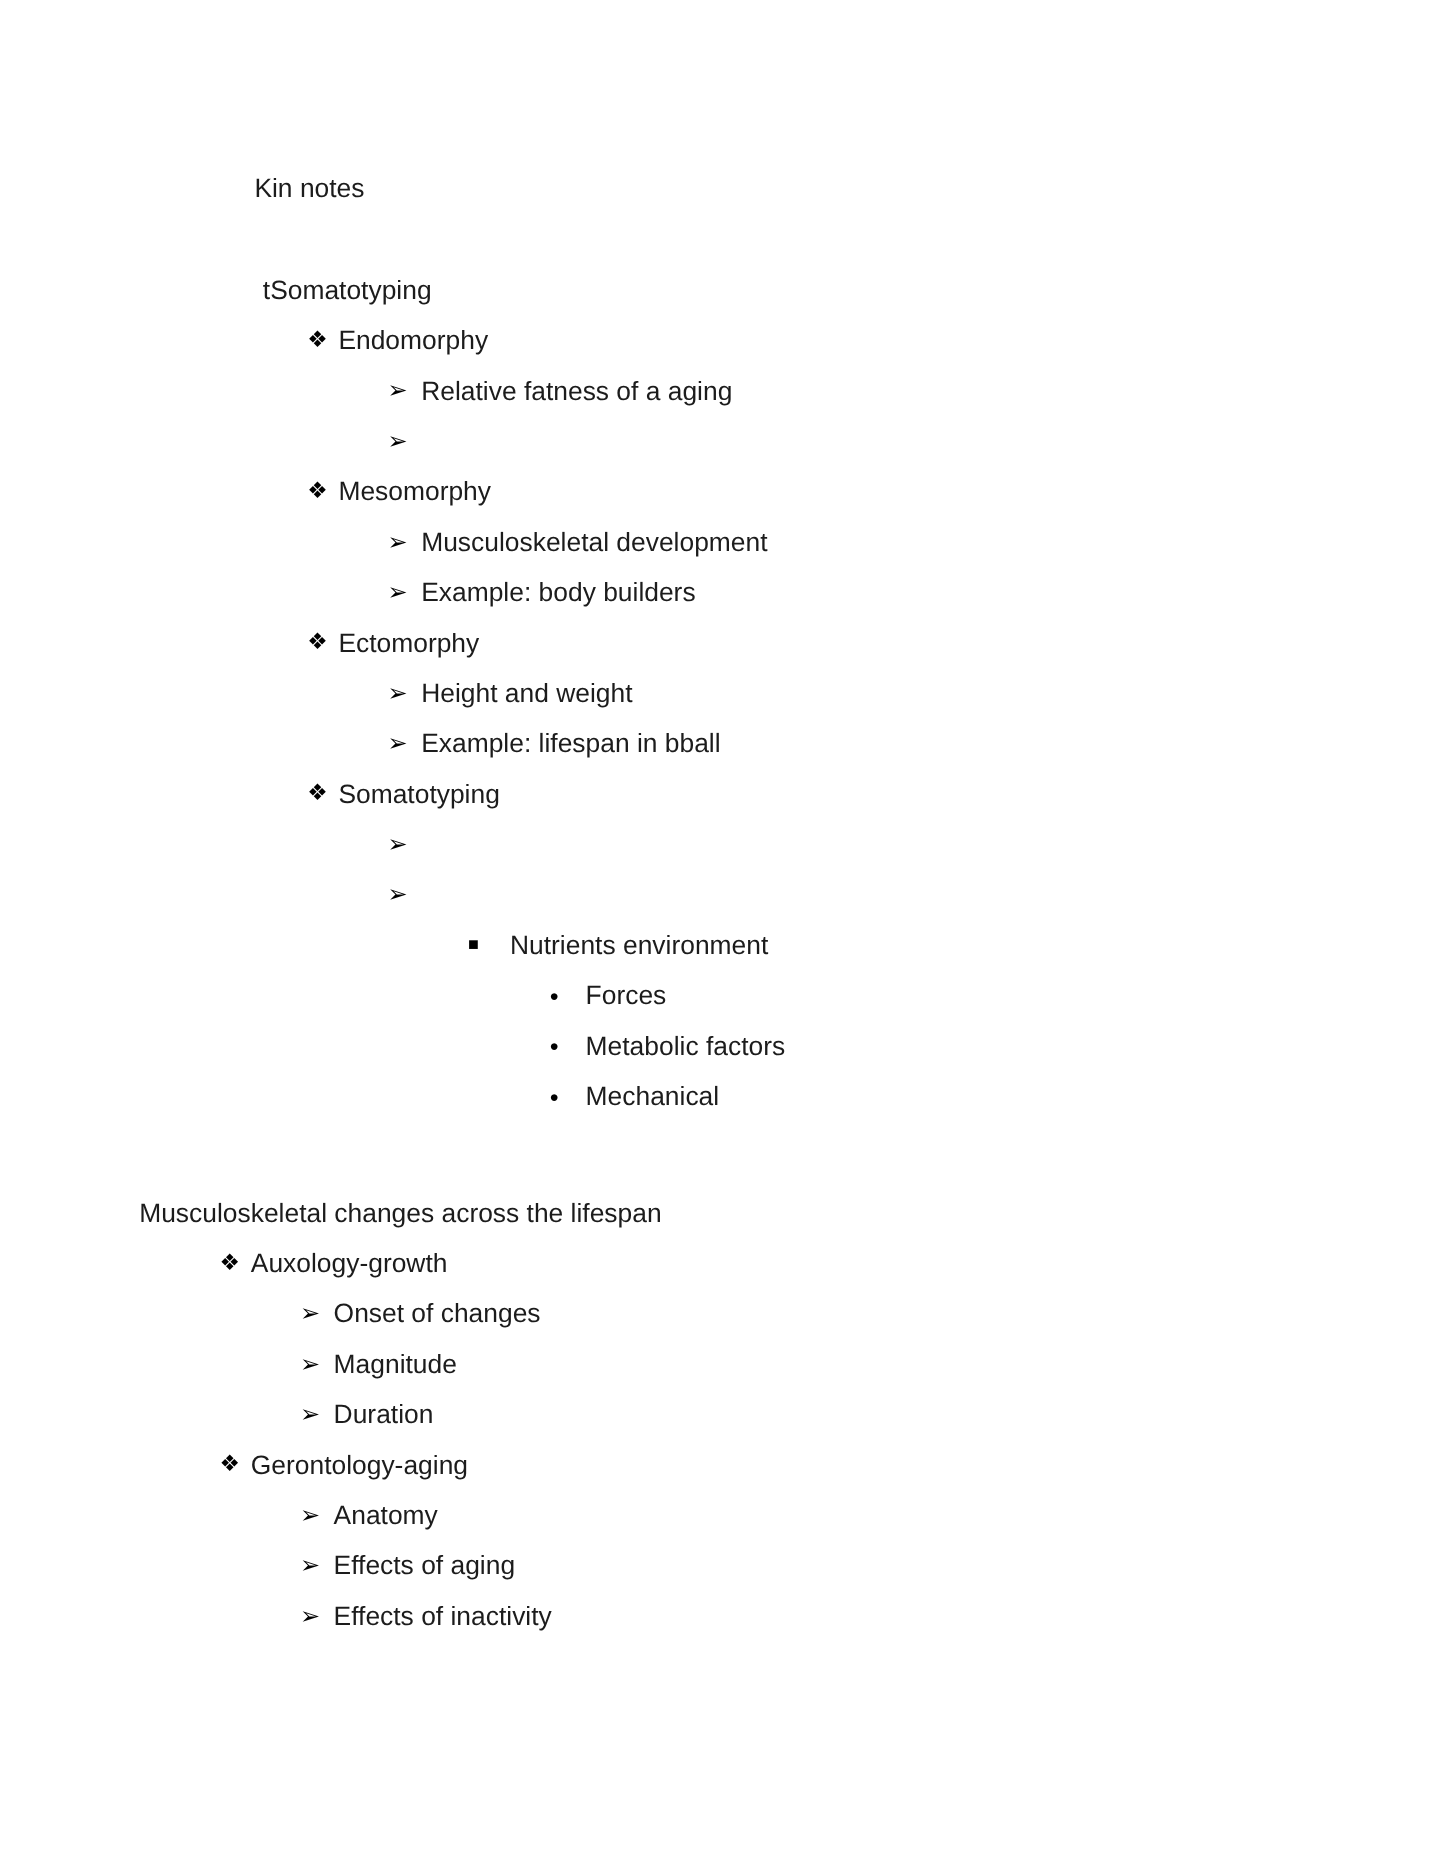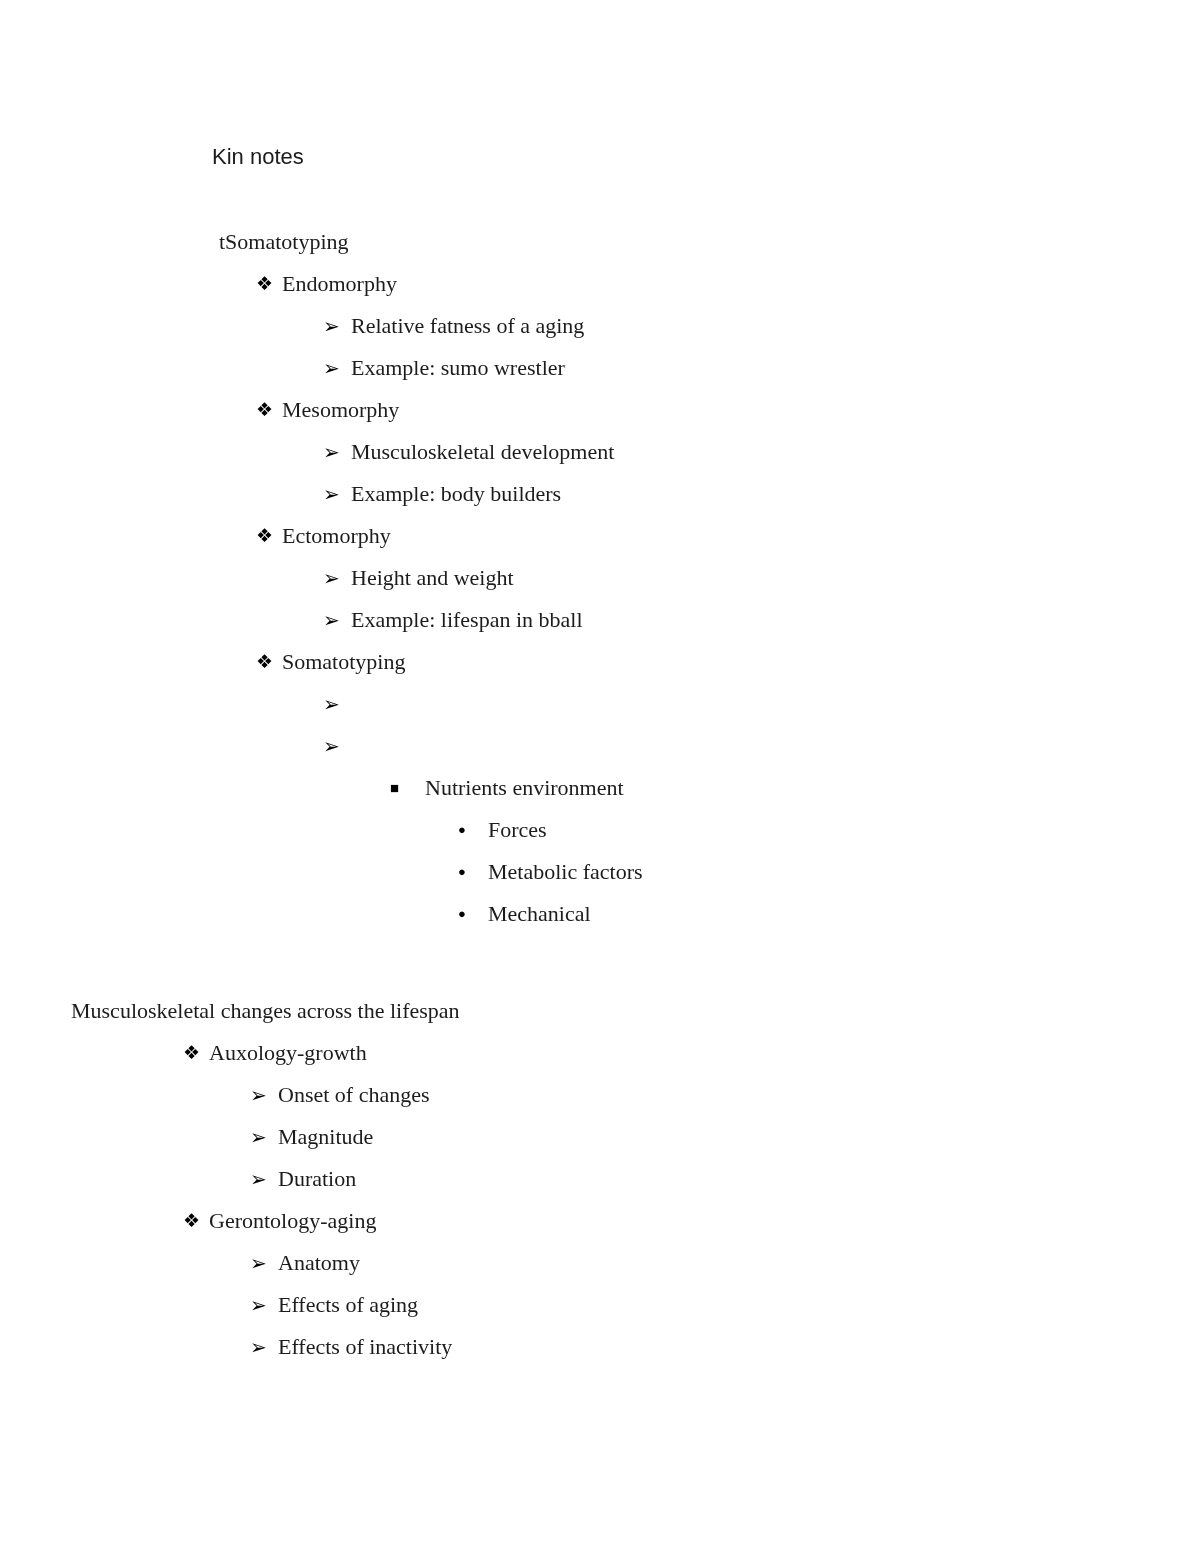--- a/index.html
+++ b/index.html
@@ -25,21 +25,20 @@
   }
 
   
   .line {
     position: relative;
     display: flex;
     align-items: center;
     font-size: 22px;
     line-height: 42px;
     white-space: nowrap;
-    font-family: Liberation Serif, serif;
   }
   .line .txt {
     display: inline-block;
   }
 
   
   .bullet {
     display: inline-block;
     flex: 0 0 auto;
     text-align: left;
@@ -82,21 +81,21 @@
     left: 0;
     top: 221px;
   }
   .section-two {
     position: absolute;
     left: 0;
     top: 990px;
   }
 
   .lvl-head-1 { padding-left: 219px; }   
-  .lvl-head-2 { padding-left: 71px; }   
+  .lvl-head-2 { padding-left: 116px; }   
 
   
   .s1-l1 { padding-left: 256px; }        
   .s1-l2 { padding-left: 323px; }        
   .s1-l3 { padding-left: 390px; }        
   .s1-l4 { padding-left: 458px; }        
 
   
   .s2-l1 { padding-left: 183px; }        
   .s2-l2 { padding-left: 250px; }
@@ -115,21 +114,20 @@
       <div class="line s1-l1">
         <span class="bullet b-diamond">❖</span>
         <span class="txt">Endomorphy</span>
       </div>
       <div class="line s1-l2">
         <span class="bullet b-arrow">➢</span>
         <span class="txt">Relative fatness of a aging</span>
       </div>
       <div class="line s1-l2">
         <span class="bullet b-arrow">➢</span>
-        <span class="txt">Example: sumo wrestler</span>
       </div>
       <div class="line s1-l1">
         <span class="bullet b-diamond">❖</span>
         <span class="txt">Mesomorphy</span>
       </div>
       <div class="line s1-l2">
         <span class="bullet b-arrow">➢</span>
         <span class="txt">Musculoskeletal development</span>
       </div>
       <div class="line s1-l2">

